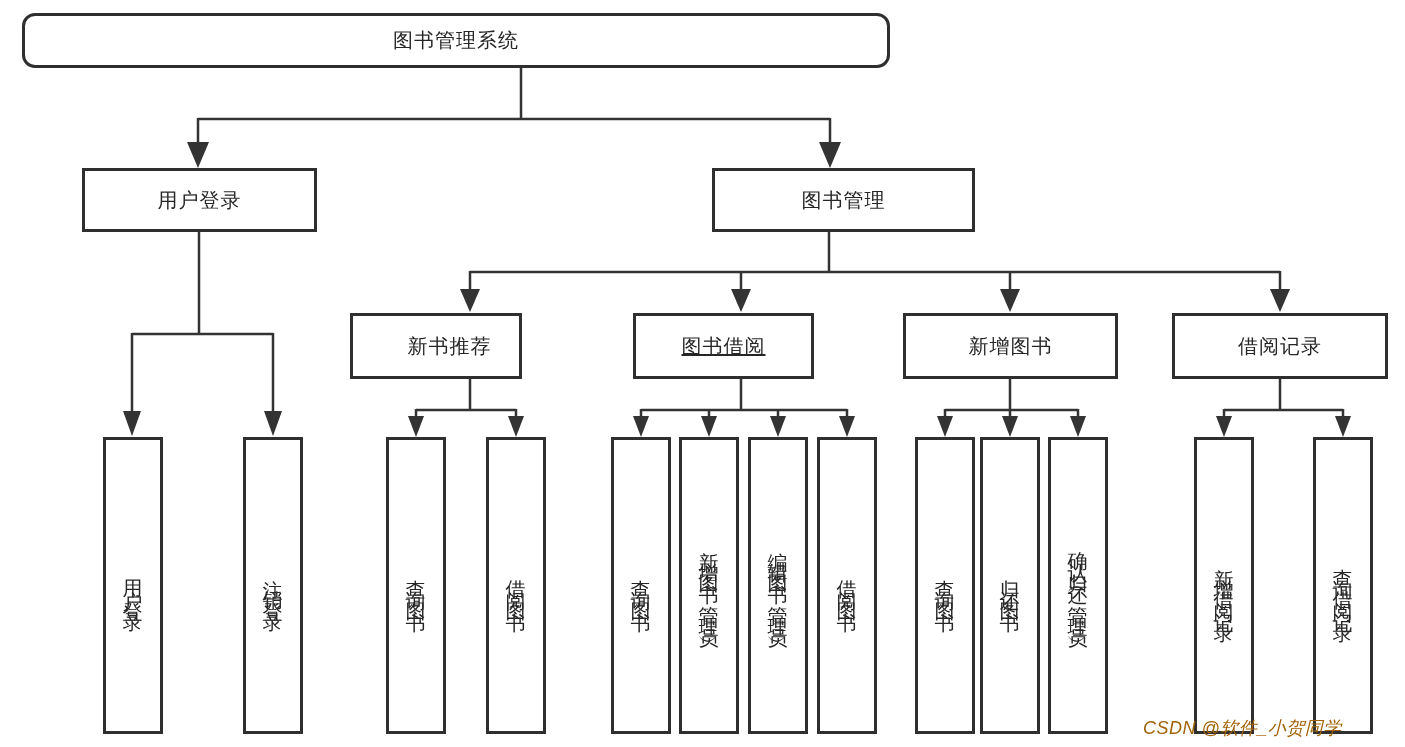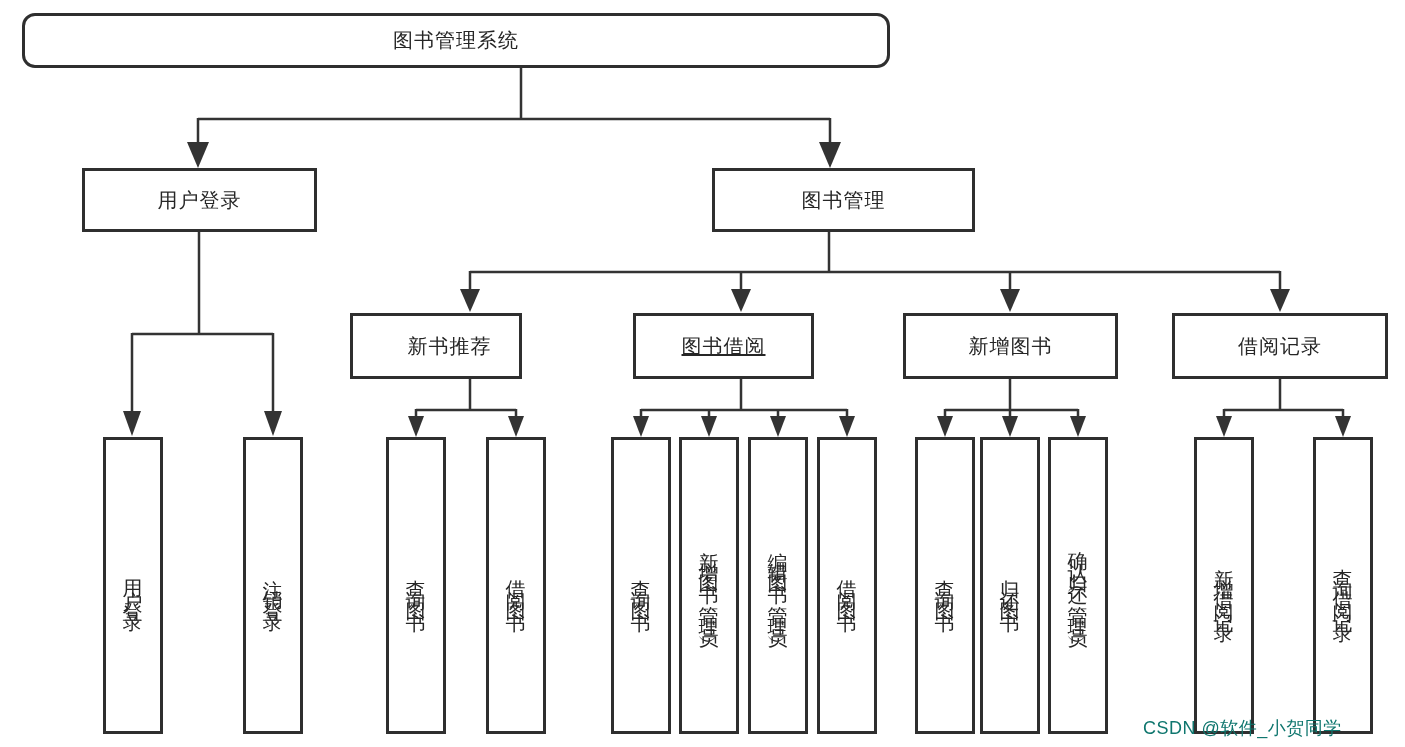--- a/index.html
+++ b/index.html
@@ -62,23 +62,24 @@
   .leaf.l9  { left: 915px; }
   .leaf.l10 { left: 980px; }
   .leaf.l11 { left: 1048px; }
   .leaf.l12 { left: 1194px; }
   .leaf.l13 { left: 1313px; }
   #watermark {
     position: absolute;
     left: 1143px;
     top: 716px;
     font-size: 18px;
-    color: #0f766e;
+    color: #a16207;
     letter-spacing: 0.5px;
     white-space: nowrap;
+    font-style: italic;
   }
 </style>
 </head>
 <body>
 
 <div id="canvas">
 
   <svg id="connectors" viewBox="0 0 1405 747" xmlns="http://www.w3.org/2000/svg">
 
     <path d="M521 68 V119 M198 119 H830 M198 118 V144 M830 118 V144" fill="none" stroke="#333333" stroke-width="2.5"></path>

